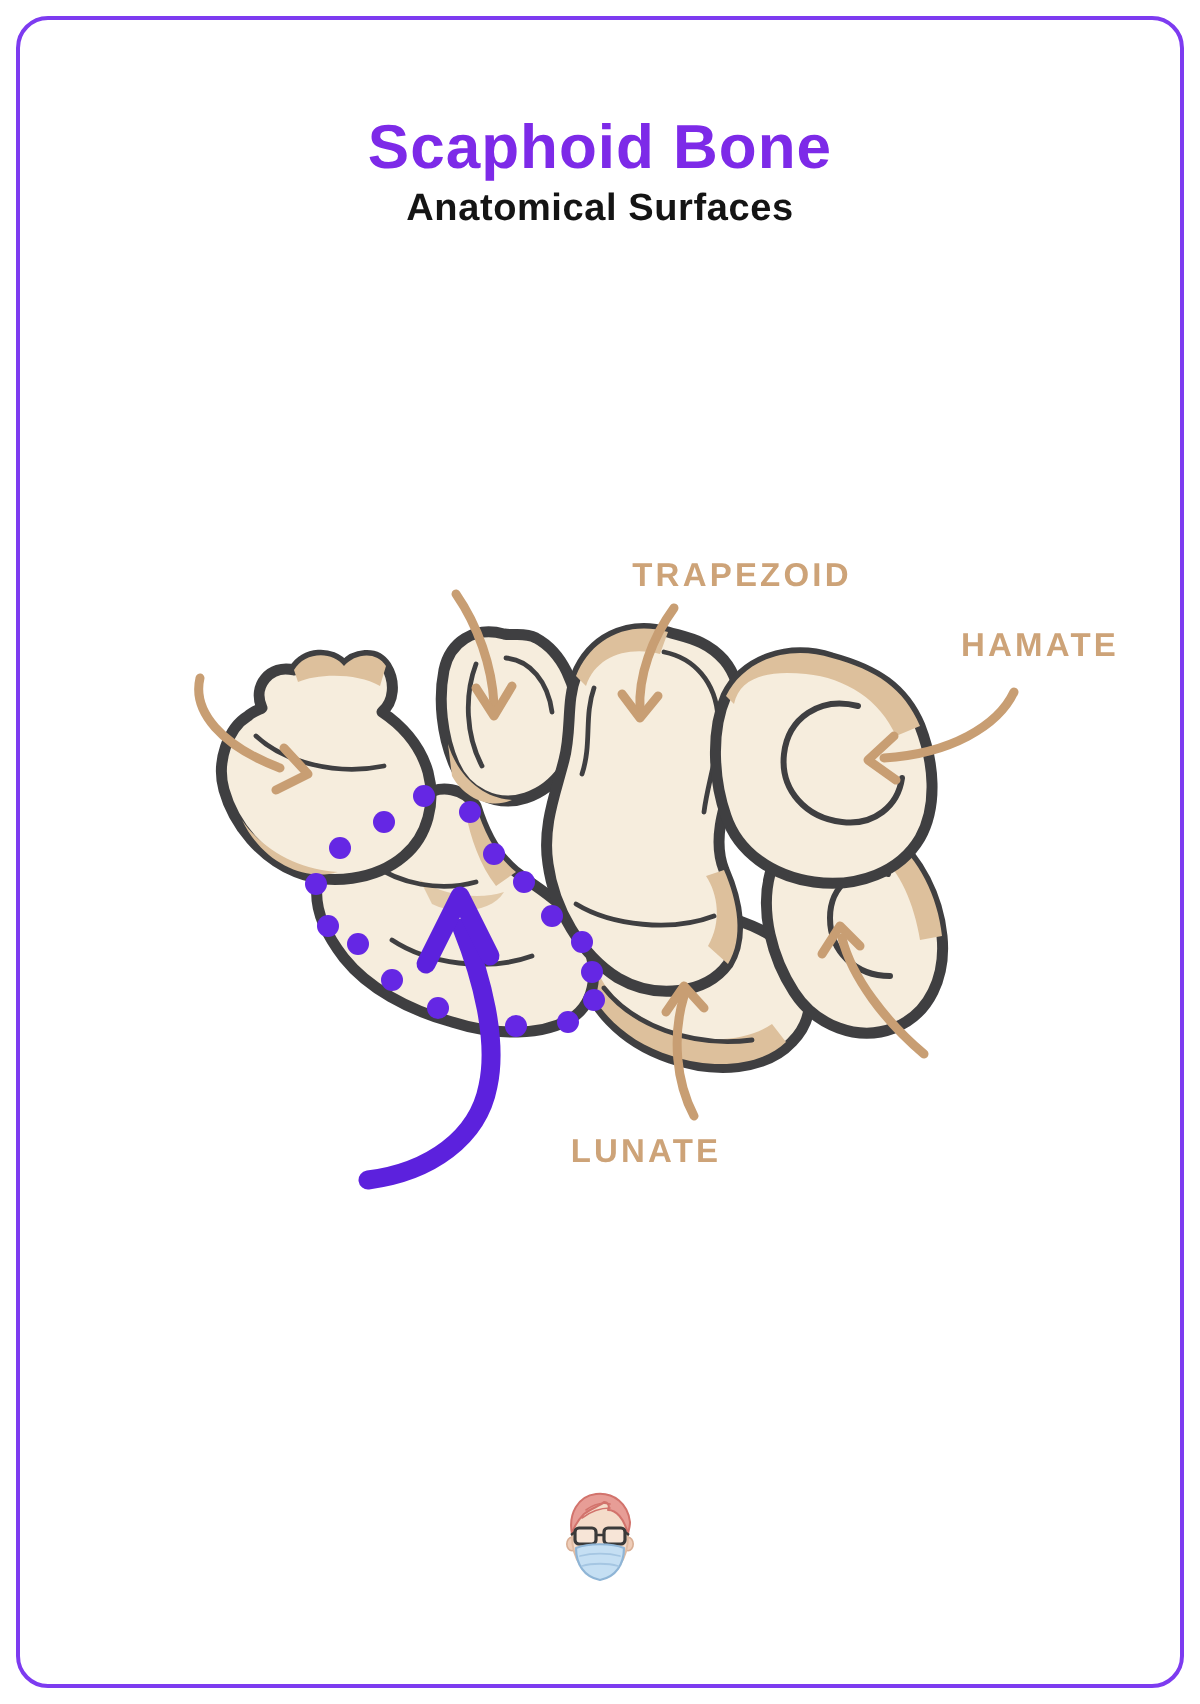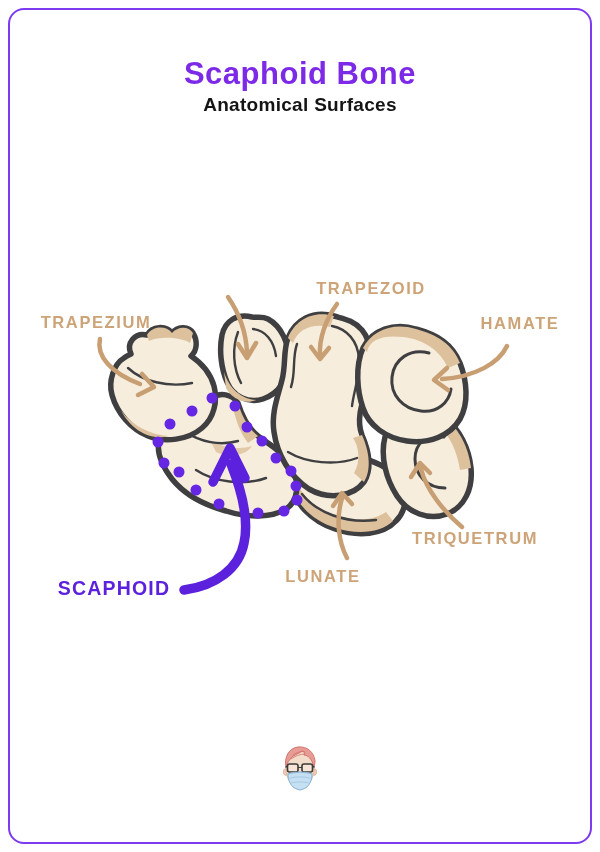--- a/index.html
+++ b/index.html
@@ -123,26 +123,23 @@
         <circle cx="170" cy="424" r="5.5" fill="#6527e4"></circle>
         <circle cx="192" cy="411" r="5.5" fill="#6527e4"></circle>
       </g>
 
     <g fill="none" stroke="#5c21dd" stroke-width="9.5" stroke-linecap="round" stroke-linejoin="round">
       <path d="M 184,590 C 215,586 239,569 244,543 C 249,520 241,489 231,464"></path>
       <path d="M 213,482 L 230,448 L 245,478"></path>
     </g>
   </svg>
 
-  <div class="lbl" style="left:96px;top:313px">TRAPEZIUM</div>
   <div class="lbl" style="left:371px;top:279px">TRAPEZOID</div>
   <div class="lbl" style="left:520px;top:314px">HAMATE</div>
-  <div class="lbl" style="left:475px;top:529px">TRIQUETRUM</div>
   <div class="lbl" style="left:323px;top:567px">LUNATE</div>
-  <div class="lbl purple" style="left:114px;top:577px">SCAPHOID</div>
 
   <svg class="mascot" width="38" height="48" viewBox="0 0 38 48">
     <ellipse cx="5" cy="27" rx="2.6" ry="3.4" fill="#efcdb8" stroke="#d9ae94" stroke-width="0.8"></ellipse>
     <ellipse cx="33" cy="27" rx="2.6" ry="3.4" fill="#efcdb8" stroke="#d9ae94" stroke-width="0.8"></ellipse>
     <path d="M19,6 C28,6 33,13 33,23 C33,34 27,43 19,44 C11,43 5,34 5,23 C5,13 10,6 19,6 Z" fill="#f4dcca" stroke="#e0bba2" stroke-width="1"></path>
     <path d="M5,22 C3,12 8,3 17,2 C26,1 33,7 34,16 C34,19 33,21 33,22 C31,14 27,10 23,10 C24,8 23,6 21,6 C19,8 15,9 11,12 C8,15 6,18 5,22 Z" fill="#e79d96" stroke="#d2736c" stroke-width="1" stroke-linejoin="round"></path>
     <path d="M12,10 C16,7 20,6 24,7 M10,14 C14,11 19,9 24,9" fill="none" stroke="#d2736c" stroke-width="0.8" stroke-linecap="round"></path>
     <g fill="rgba(255,255,255,0.25)" stroke="#3a3a3a" stroke-width="1.6">
       <rect x="6.5" y="19" width="10.5" height="8" rx="2"></rect>
       <rect x="21" y="19" width="10.5" height="8" rx="2"></rect>

